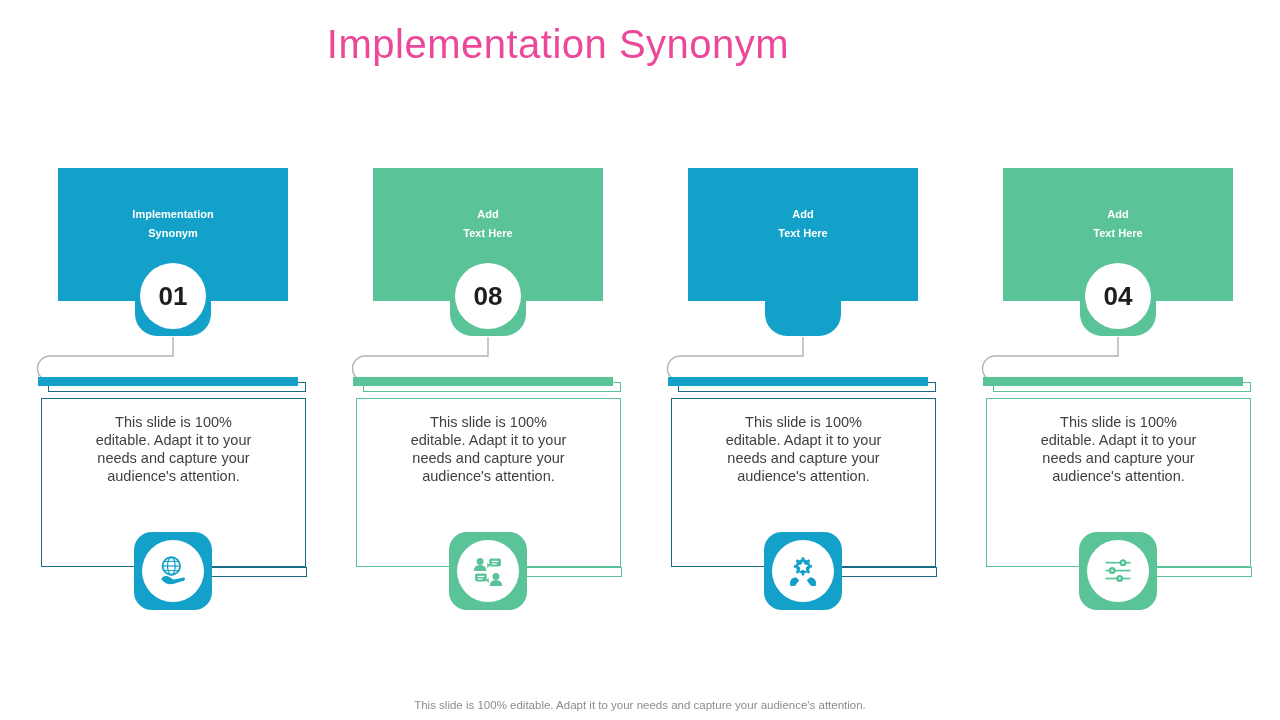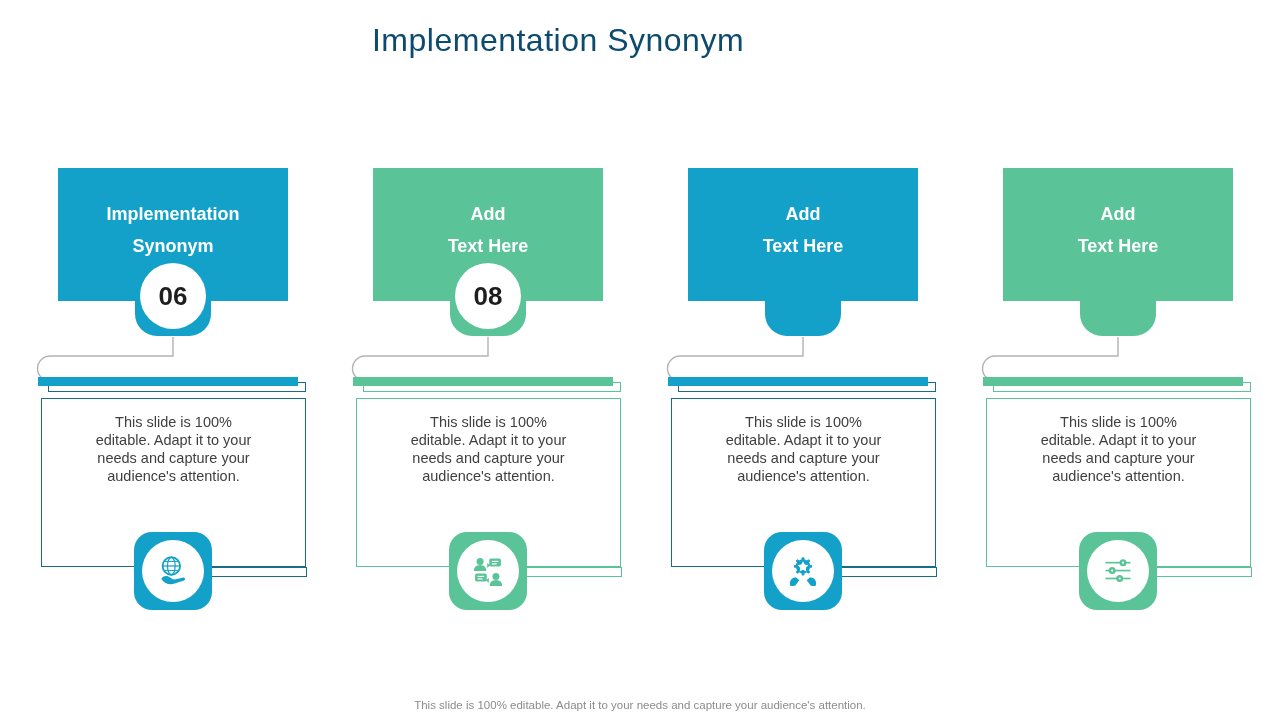--- a/index.html
+++ b/index.html
@@ -1,34 +1,34 @@
 <!DOCTYPE html>
 <html style="--blue: #14a1c9; --blue-outline: #186c87; --green: #5ac397; --green-outline: #5ac397; --number-color: #1e1e1e; --body-text-color: #3f3f3f; --connector-gray: #b3b3b3;"><head>
 <meta charset="utf-8">
 <style>
   html,body{margin:0;padding:0;background:#ffffff;}
   body{font-family:"Liberation Sans", sans-serif;}
   .slide{position:relative;width:1280px;height:720px;background:#ffffff;overflow:hidden;}
 
   .slide-title{position:absolute;top:22px;left:0;width:1116px;text-align:center;
-    font-size:32px;font-weight:400;color:#0c4a6e;letter-spacing:.5px;}
+    font-size:40px;font-weight:400;color:#ec4899;letter-spacing:.5px;}
 
   .col{position:absolute;top:0;width:290px;height:720px;}
   .col1{left:28px;} .col2{left:343px;} .col3{left:658px;} .col4{left:973px;}
 
   .col-blue{--main:var(--blue);--outline:var(--blue-outline);}
   .col-green{--main:var(--green);--outline:var(--green-outline);}
 
   .connector{position:absolute;left:0;top:332px;width:290px;height:60px;z-index:1;
     color:var(--connector-gray);pointer-events:none;}
 
   .header-box{position:absolute;left:30px;top:168px;width:230px;height:133px;
     background:var(--main);z-index:2;display:flex;flex-direction:column;
     align-items:center;justify-content:center;padding-bottom:22px;box-sizing:border-box;}
-  .header-box .hl{color:#ffffff;font-weight:bold;font-size:18px;line-height:19px;text-align:center;margin-top:13px;}
+  .header-box .hl{color:#ffffff;font-weight:bold;font-size:11px;line-height:19px;text-align:center;}
 
   .num-tab{position:absolute;left:107px;top:260px;width:76px;height:76px;border-radius:22px;
     background:var(--main);z-index:2;}
   .num-circle{position:absolute;left:112px;top:263px;width:66px;height:66px;border-radius:50%;
     background:#ffffff;z-index:3;display:flex;align-items:center;justify-content:center;
     font-size:26px;font-weight:bold;color:var(--number-color);}
 
   .bar-offset{position:absolute;left:20px;top:382px;width:256px;height:8px;background:#ffffff;
     border:1.5px solid var(--outline);z-index:2;}
   .bar-main{position:absolute;left:10px;top:377px;width:260px;height:9px;background:var(--main);z-index:3;}
@@ -58,21 +58,21 @@
 
   <div class="col col1 col-blue">
     <svg class="connector" viewBox="0 0 290 60">
       <path d="M145 5 V24 H22 A12.5 12.5 0 0 0 22 49 H32" fill="none" stroke="currentColor" stroke-width="1.4"></path>
     </svg>
     <div class="header-box">
       <div class="hl">Implementation</div>
       <div class="hl">Synonym</div>
     </div>
     <div class="num-tab"></div>
-    <div class="num-circle">06</div>
+    <div class="num-circle">01</div>
     <div class="bar-offset"></div>
     <div class="bar-main"></div>
     <div class="text-box">
       <div class="body-text">This slide is 100% editable. Adapt it to your needs and capture your audience's attention.</div>
     </div>
     <div class="bottom-offset"></div>
     <div class="icon-square">
       <div class="icon-disc"></div>
       <svg class="glyph" viewBox="0 0 48 48">
         <g stroke="currentColor" fill="none">
@@ -162,20 +162,21 @@
 
   <div class="col col4 col-green">
     <svg class="connector" viewBox="0 0 290 60">
       <path d="M145 5 V24 H22 A12.5 12.5 0 0 0 22 49 H32" fill="none" stroke="currentColor" stroke-width="1.4"></path>
     </svg>
     <div class="header-box">
       <div class="hl">Add</div>
       <div class="hl">Text Here</div>
     </div>
     <div class="num-tab"></div>
+    <div class="num-circle">04</div>
     <div class="bar-offset"></div>
     <div class="bar-main"></div>
     <div class="text-box">
       <div class="body-text">This slide is 100% editable. Adapt it to your needs and capture your audience's attention.</div>
     </div>
     <div class="bottom-offset"></div>
     <div class="icon-square">
       <div class="icon-disc"></div>
       <svg class="glyph" viewBox="0 0 48 48">
         <g stroke="currentColor" stroke-width="2">

